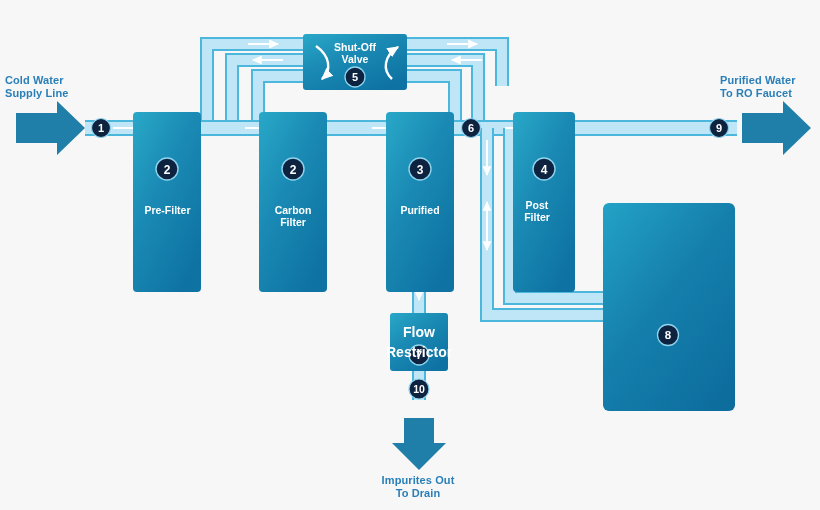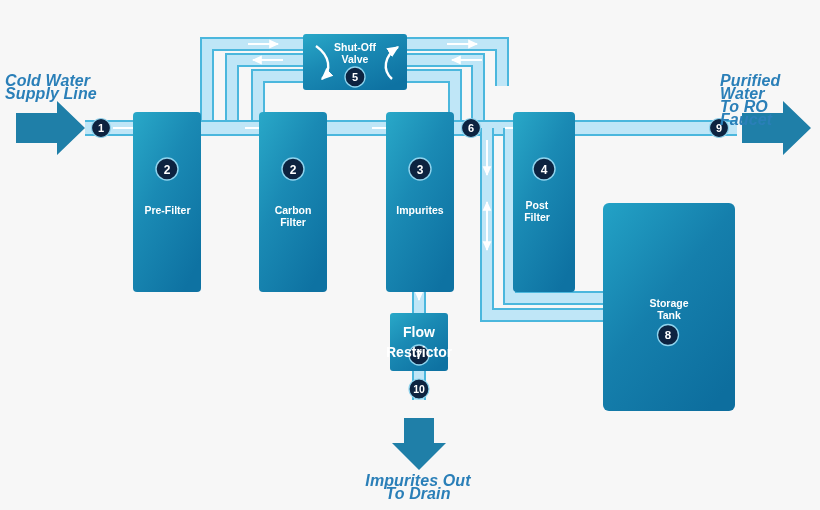--- a/index.html
+++ b/index.html
@@ -9,26 +9,25 @@
     font-family:"Liberation Sans", sans-serif;
     overflow:hidden;
   }
   #stage{position:relative;width:820px;height:510px;}
   svg#diagram{position:absolute;left:0;top:0;width:820px;height:510px;}
 
   .edge-label{
     position:absolute;
     color:#2a7fb8;
     font-weight:bold;
-    font-size:16px;
+    font-size:11px;
     line-height:13px;
     text-align:center;
     letter-spacing:.1px;
     white-space:pre-line;
-    font-style:italic;
   }
   #label-inlet{left:5px;top:74px;width:96px;text-align:left;}
   #label-outlet{left:720px;top:74px;width:100px;text-align:left;}
   #label-drain{left:362px;top:474px;width:112px;}
 
   .boxtext{
     position:absolute;
     color:#ffffff;
     font-weight:bold;
     font-size:10.5px;
@@ -190,29 +189,27 @@
     <g fill="#1f7fa8">
       <path d="M16,113 L57,113 L57,101 L85,128 L57,155 L57,143 L16,143 z"></path>
       <path d="M742,113 L783,113 L783,101 L811,128 L783,155 L783,143 L742,143 z"></path>
       <path d="M404,418 L404,443 L392,443 L419,470 L446,443 L434,443 L434,418 z"></path>
     </g>
   </svg>
 
   <div class="boxtext" style="left:133px;top:204px;width:69px;">Pre-Filter</div>
   <div class="boxtext" style="left:259px;top:204px;width:68px;text-align:center;">Carbon
 Filter</div>
-  <div class="boxtext" style="left:386px;top:204px;width:68px;">Impurites</div>
+  <div class="boxtext" style="left:386px;top:204px;width:68px;">Purified</div>
   <div class="boxtext" style="left:513px;top:199px;width:48px;">Post
 Filter</div>
   <div class="boxtext" style="left:303px;top:41px;width:104px;">Shut-Off
 Valve</div>
   <div class="boxtext" style="left:386px;top:322px;width:66px;font-size:14px;line-height:20px;">Flow
 Restrictor</div>
-  <div class="boxtext" style="left:603px;top:297px;width:132px;">Storage
-Tank</div>
 
   <div class="edge-label" id="label-inlet">Cold Water
 Supply Line</div>
   <div class="edge-label" id="label-outlet">Purified Water
 To RO Faucet</div>
   <div class="edge-label" id="label-drain">Impurites Out
 To Drain</div>
 
 </div>
 

